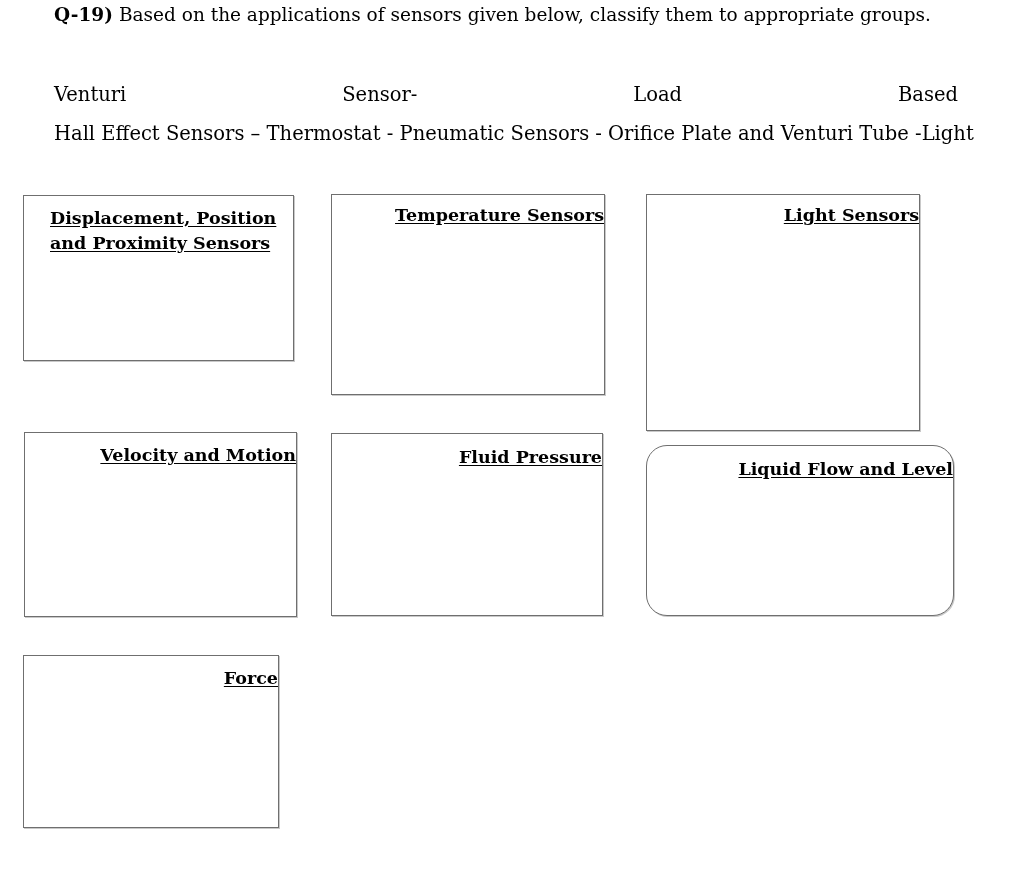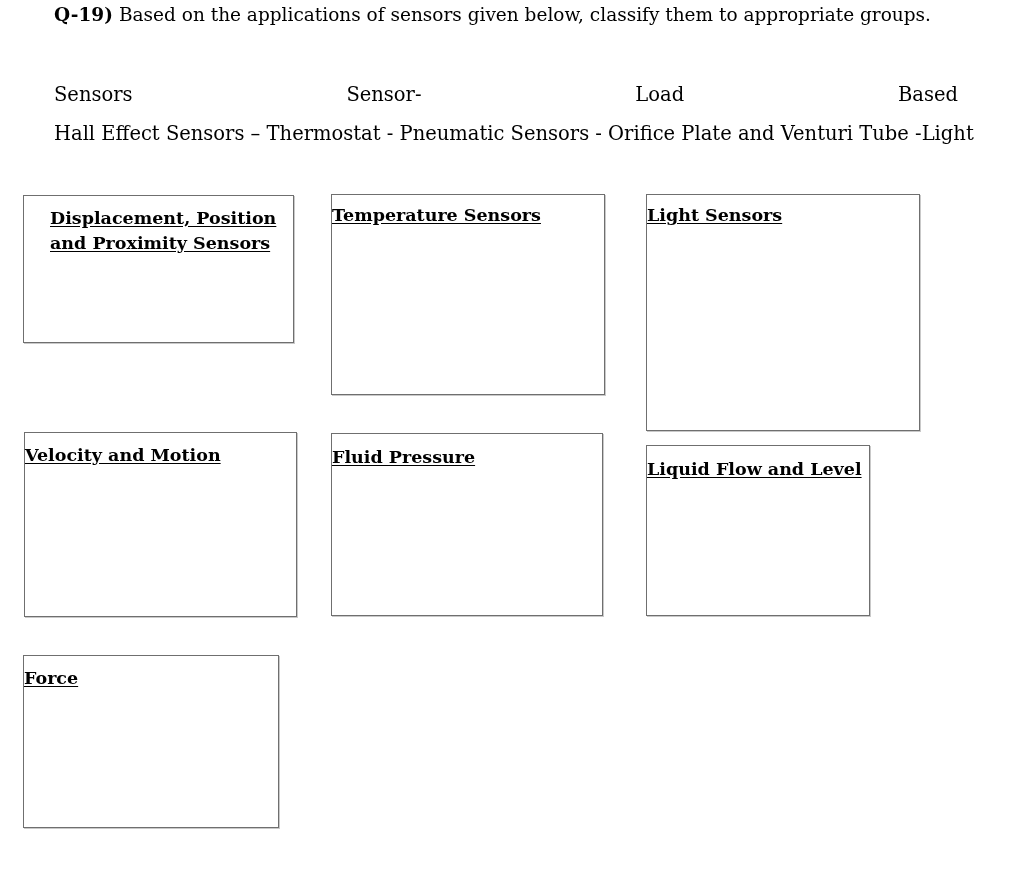--- a/index.html
+++ b/index.html
@@ -65,45 +65,45 @@
     border: 1.5px solid #6f6f6f;
     box-shadow: 1px 1px 0 #c9c9c9;
   }
   .category-title {
     font-family: "DejaVu Serif", serif;
     font-weight: bold;
     font-size: 17.5px;
     line-height: 25px;
     text-decoration: underline;
     text-underline-offset: 2px;
-    text-align: left;
+    text-align: right;
     display: block;
     white-space: nowrap;
   }
   .category-title-wrap {
     position: absolute;
     left: 0;
     right: 0;
     text-align: center;
   }
   .category-title-wrap.two-line {
     text-align: left;
   }
   .category-title-wrap.two-line .category-title {
     text-align: left;
     display: inline-block;
   }
 
   
-  #box-displacement { left: 23px;  top: 195px; width: 271px; height: 148px; padding-left: 36px; }
+  #box-displacement { left: 23px;  top: 195px; width: 271px; height: 166px; padding-left: 36px; }
   #box-temperature  { left: 331px; top: 194px; width: 274px; height: 201px; }
   #box-light        { left: 646px; top: 194px; width: 274px; height: 237px; }
   #box-velocity     { left: 24px;  top: 432px; width: 273px; height: 185px; }
   #box-fluid        { left: 331px; top: 433px; width: 272px; height: 183px; }
-  #box-liquid       { left: 646px; top: 445px; width: 224px; height: 171px; }
+  #box-liquid       { left: 646px; top: 445px; width: 308px; height: 171px; border-radius: 21px; }
   #box-force        { left: 23px;  top: 655px; width: 256px; height: 173px; }
 
   #box-displacement .category-title-wrap { top: 10px; left: 26px; right: 20px; }
   #box-temperature  .category-title-wrap { top: 8px; }
   #box-light        .category-title-wrap { top: 8px; }
   #box-velocity     .category-title-wrap { top: 10px; }
   #box-fluid        .category-title-wrap { top: 11px; }
   #box-liquid       .category-title-wrap { top: 11px; }
   #box-force        .category-title-wrap { top: 10px; }
 </style>
@@ -111,21 +111,21 @@
 <body>
 
 <div id="question-block">
   <div id="question-line">
     <span id="question-number">Q-19)</span><span>Based on the applications of sensors given below, classify them to appropriate groups.</span>
   </div>
 </div>
 
 <div id="sensor-list">
   <span class="sensor-line justified">
-    <span>Sensors</span>
+    <span>Venturi</span>
     <span>Sensor-</span>
     <span>Load</span>
     <span>Based</span>
   </span>
   <span class="sensor-line">Hall Effect Sensors – Thermostat - Pneumatic Sensors -  Orifice Plate and Venturi Tube -Light</span>
 </div>
 
 <div class="category-box" id="box-displacement">
   <div class="category-title-wrap two-line">
     <span class="category-title">Displacement, Position</span>

